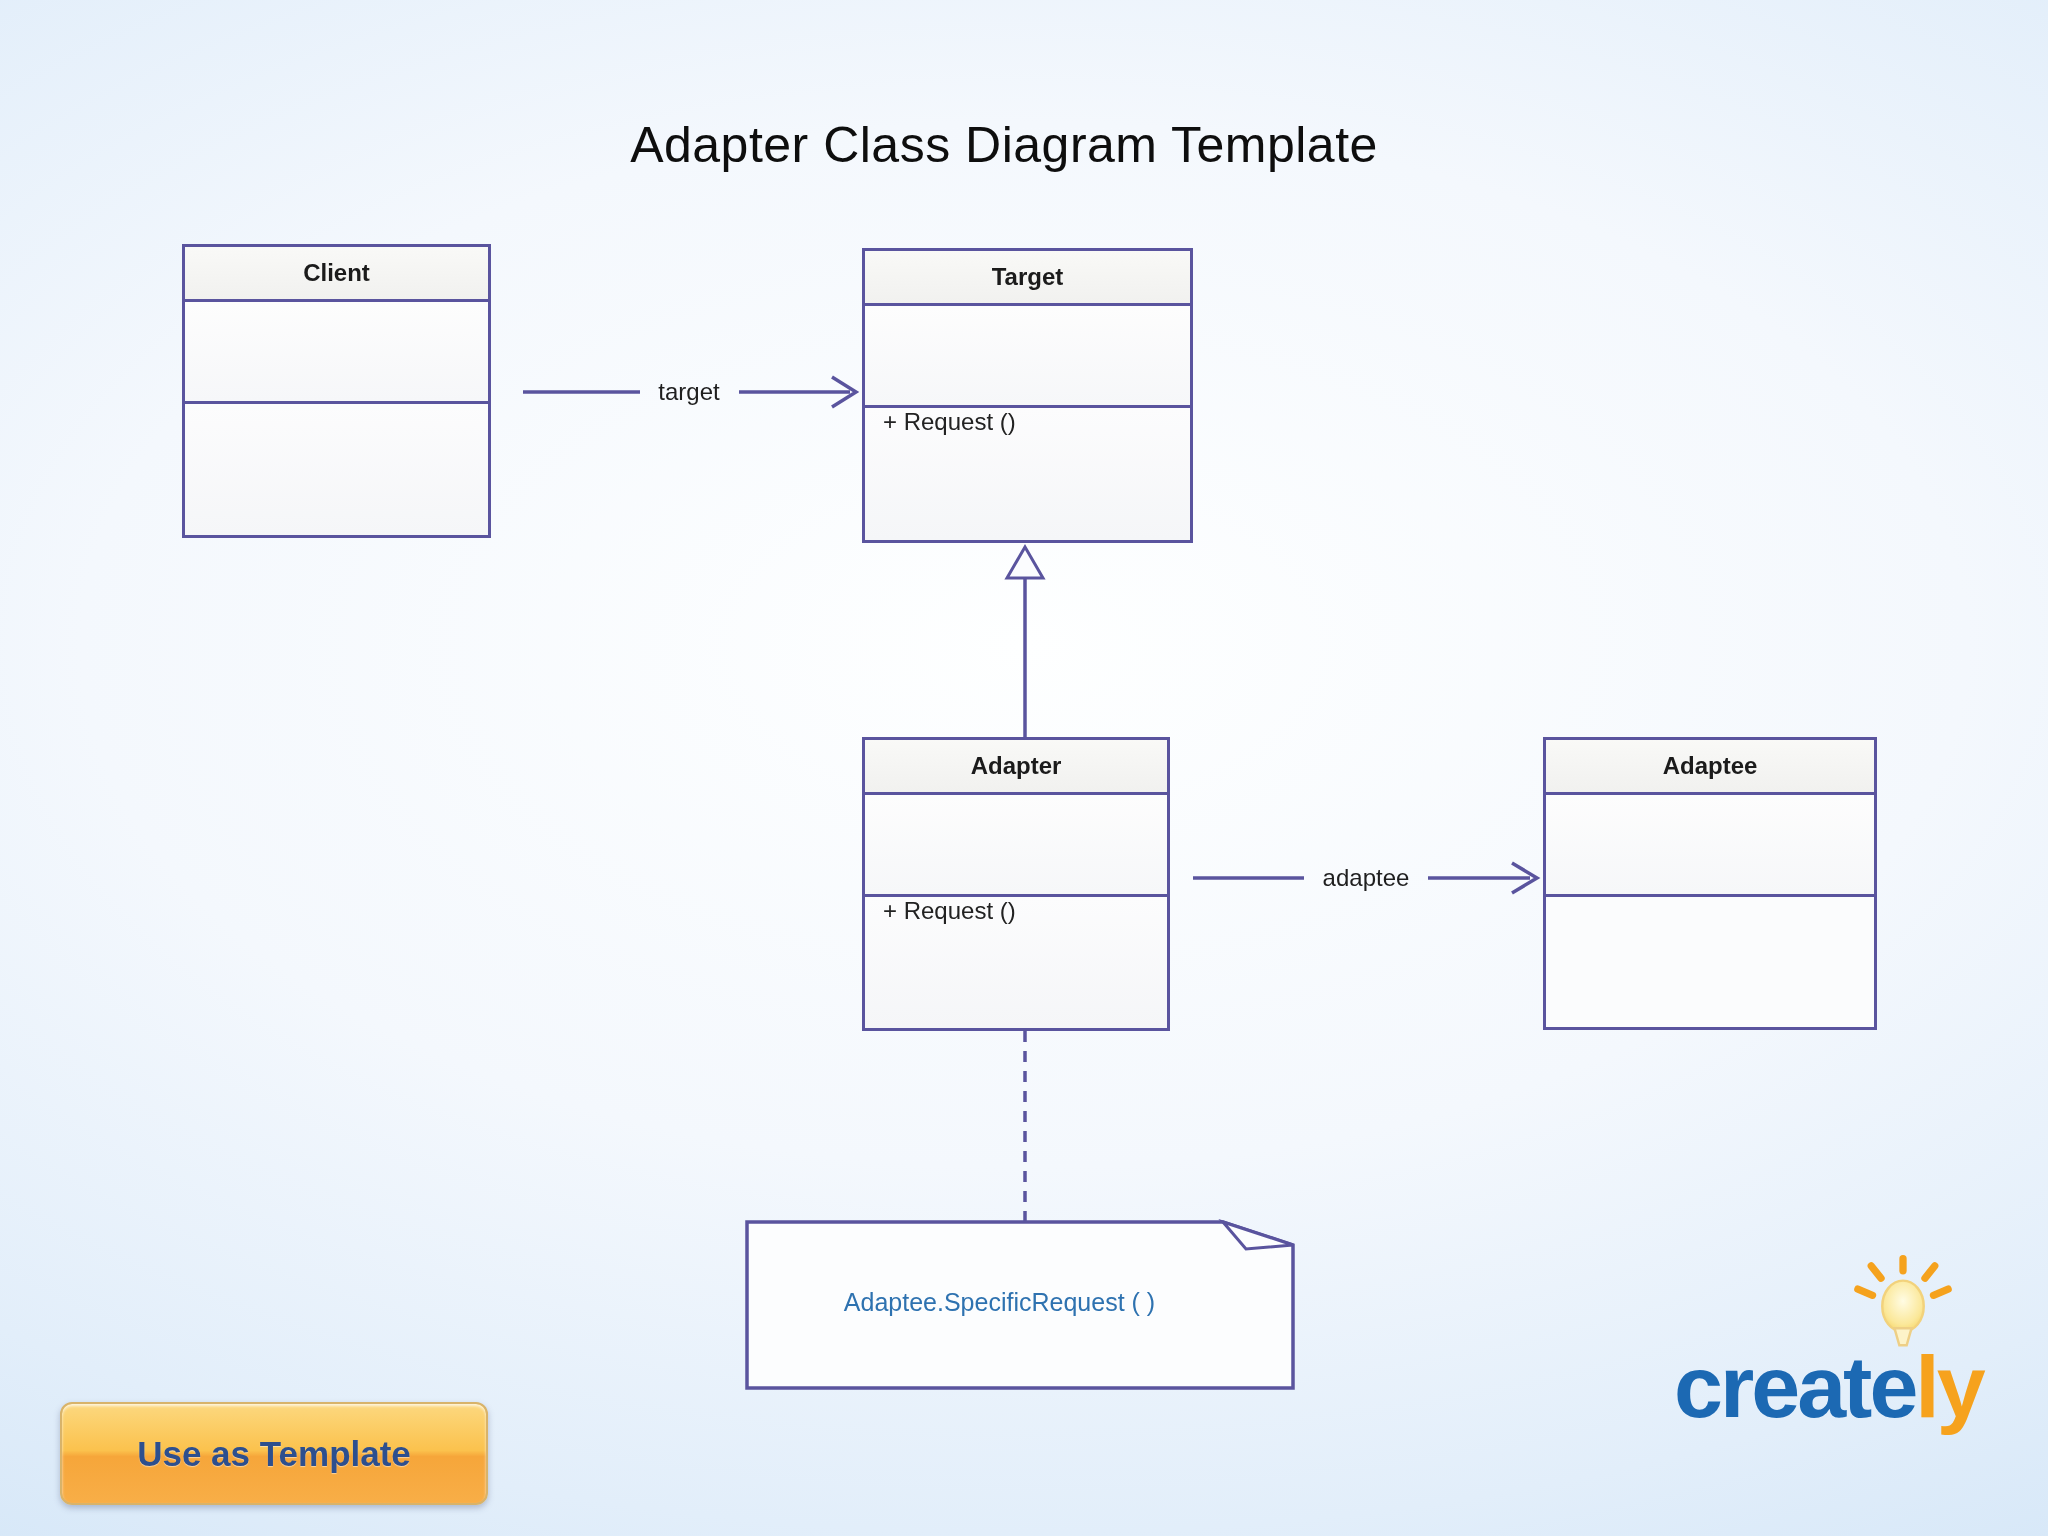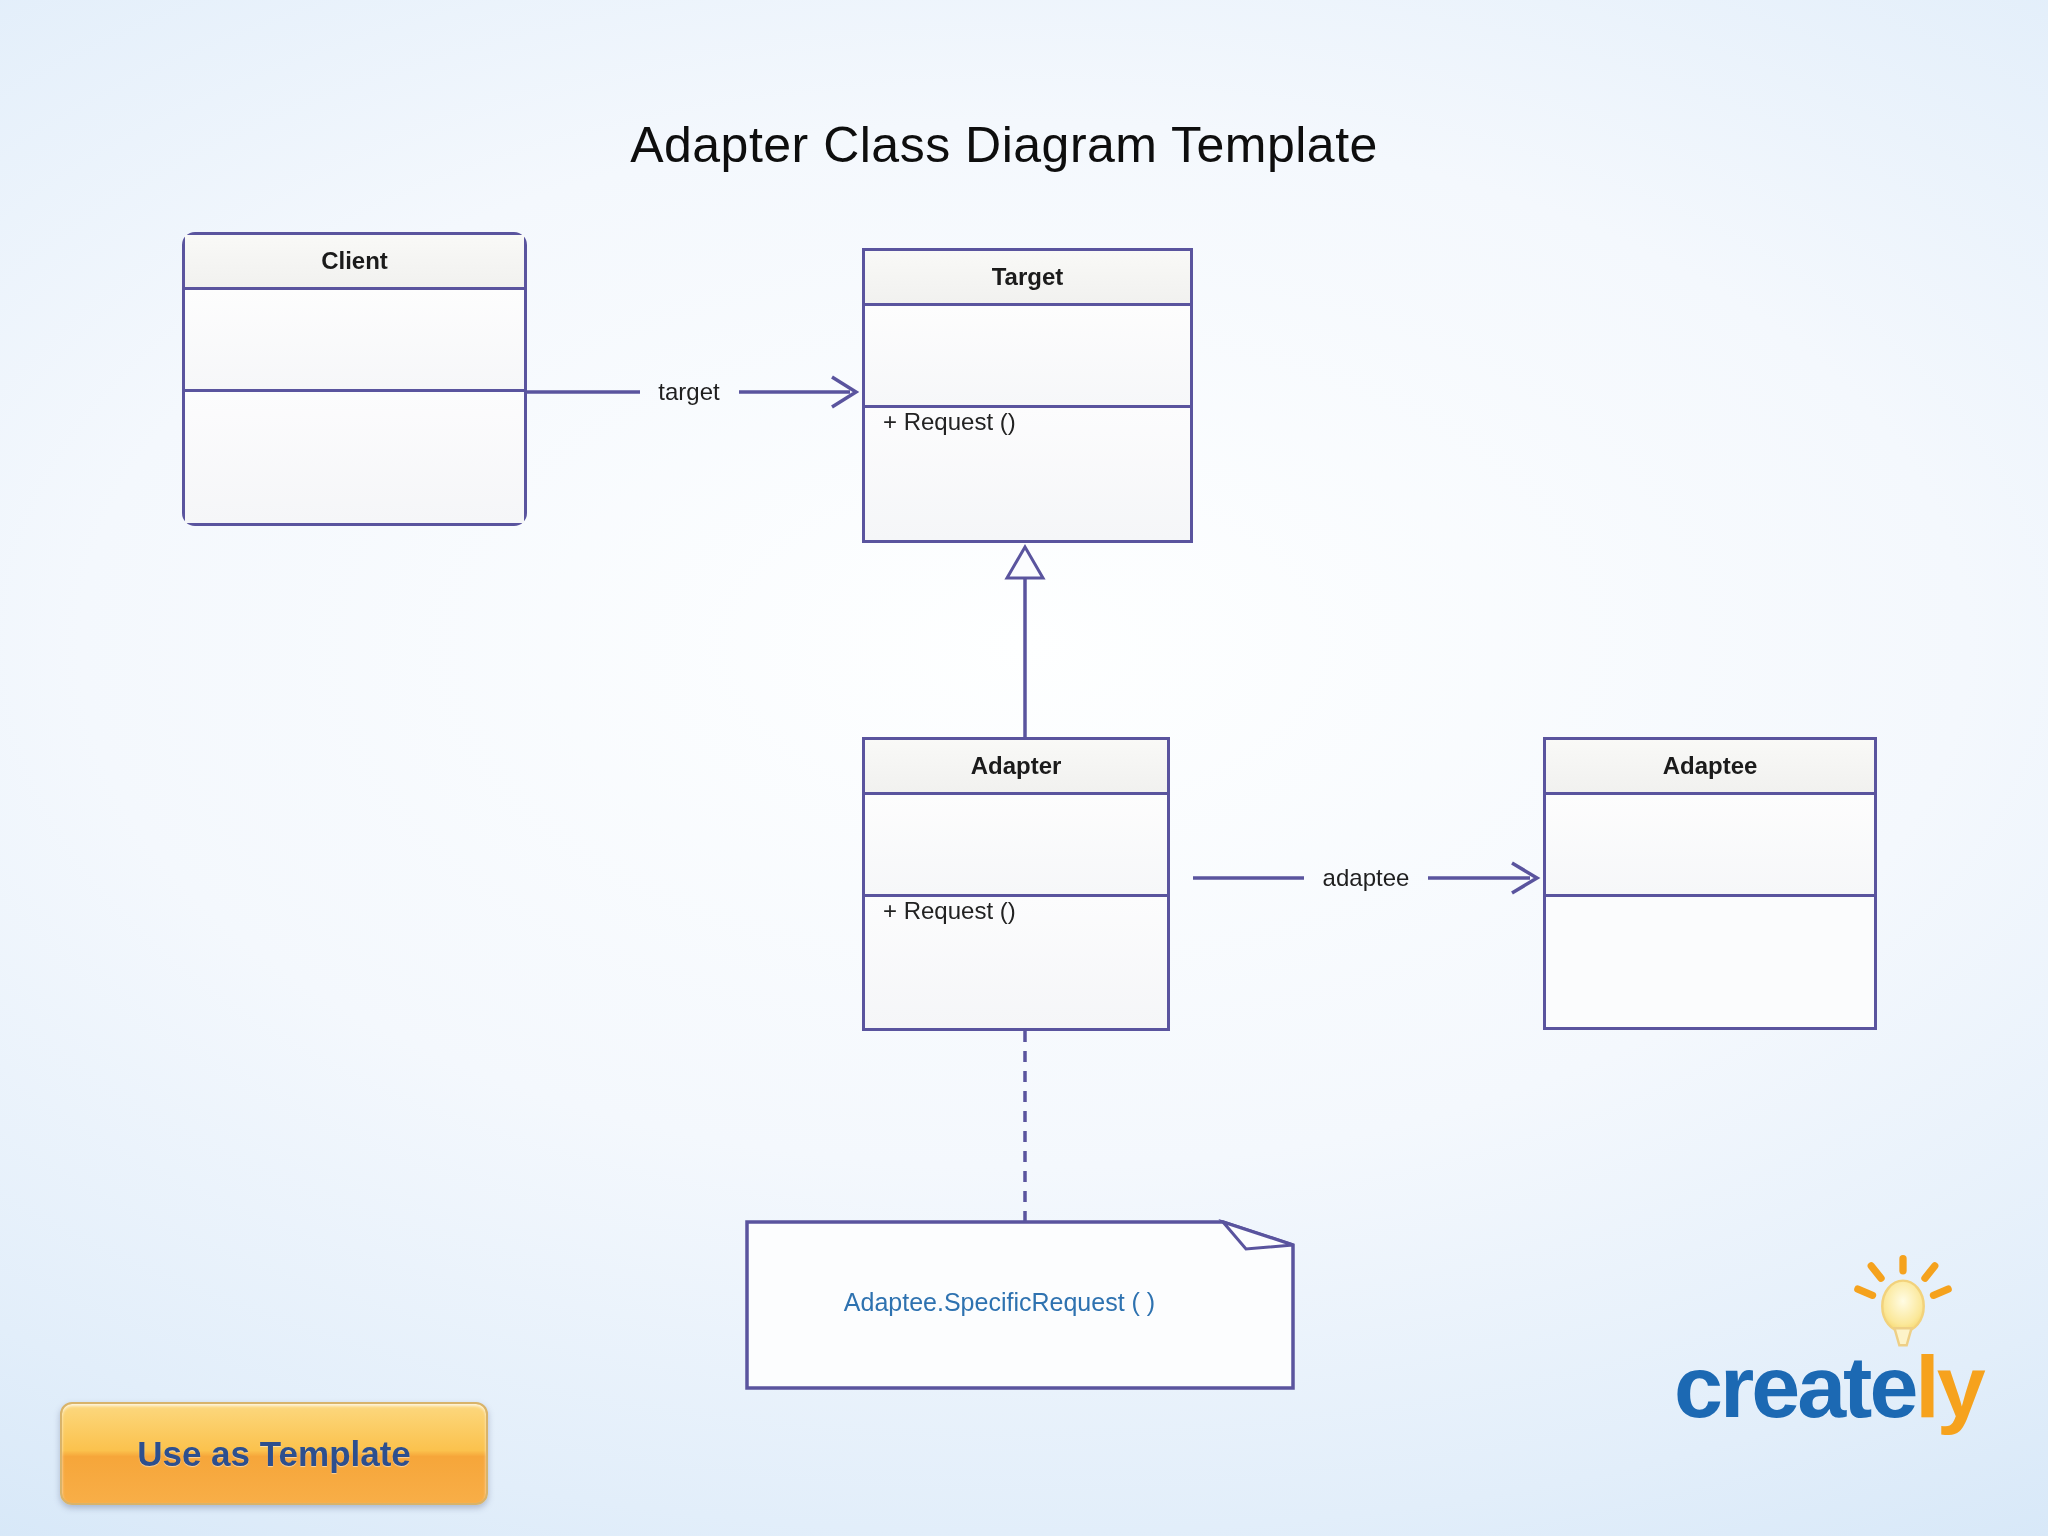--- a/index.html
+++ b/index.html
@@ -143,21 +143,21 @@
     <g stroke="#5a549e" stroke-width="3.5">
       <line x1="1025" y1="1031" x2="1025" y2="1221" stroke-dasharray="11 9"></line>
     </g>
 
     <g stroke="#5a549e" stroke-linejoin="miter">
       <polygon points="747,1222 1223,1222 1293,1245 1293,1388 747,1388" fill="#fcfdfe" stroke-width="3.5"></polygon>
       <polygon points="1223,1222 1293,1245 1246,1249" fill="#fcfdfe" stroke-width="3"></polygon>
     </g>
   </svg>
 
-  <div class="uml-class" style="left:182px; top:232px; width:345px; height:294px;border-radius:13px;">
+  <div class="uml-class" style="left:182px; top:244px; width:309px; height:294px;">
     <div class="uml-head">Client</div>
     <div class="uml-attrs"></div>
     <div class="uml-ops"></div>
   </div>
 
   <div class="uml-class" style="left:862px; top:248px; width:331px; height:295px;">
     <div class="uml-head">Target</div>
     <div class="uml-attrs"></div>
     <div class="uml-ops">+ Request ()</div>
   </div>

